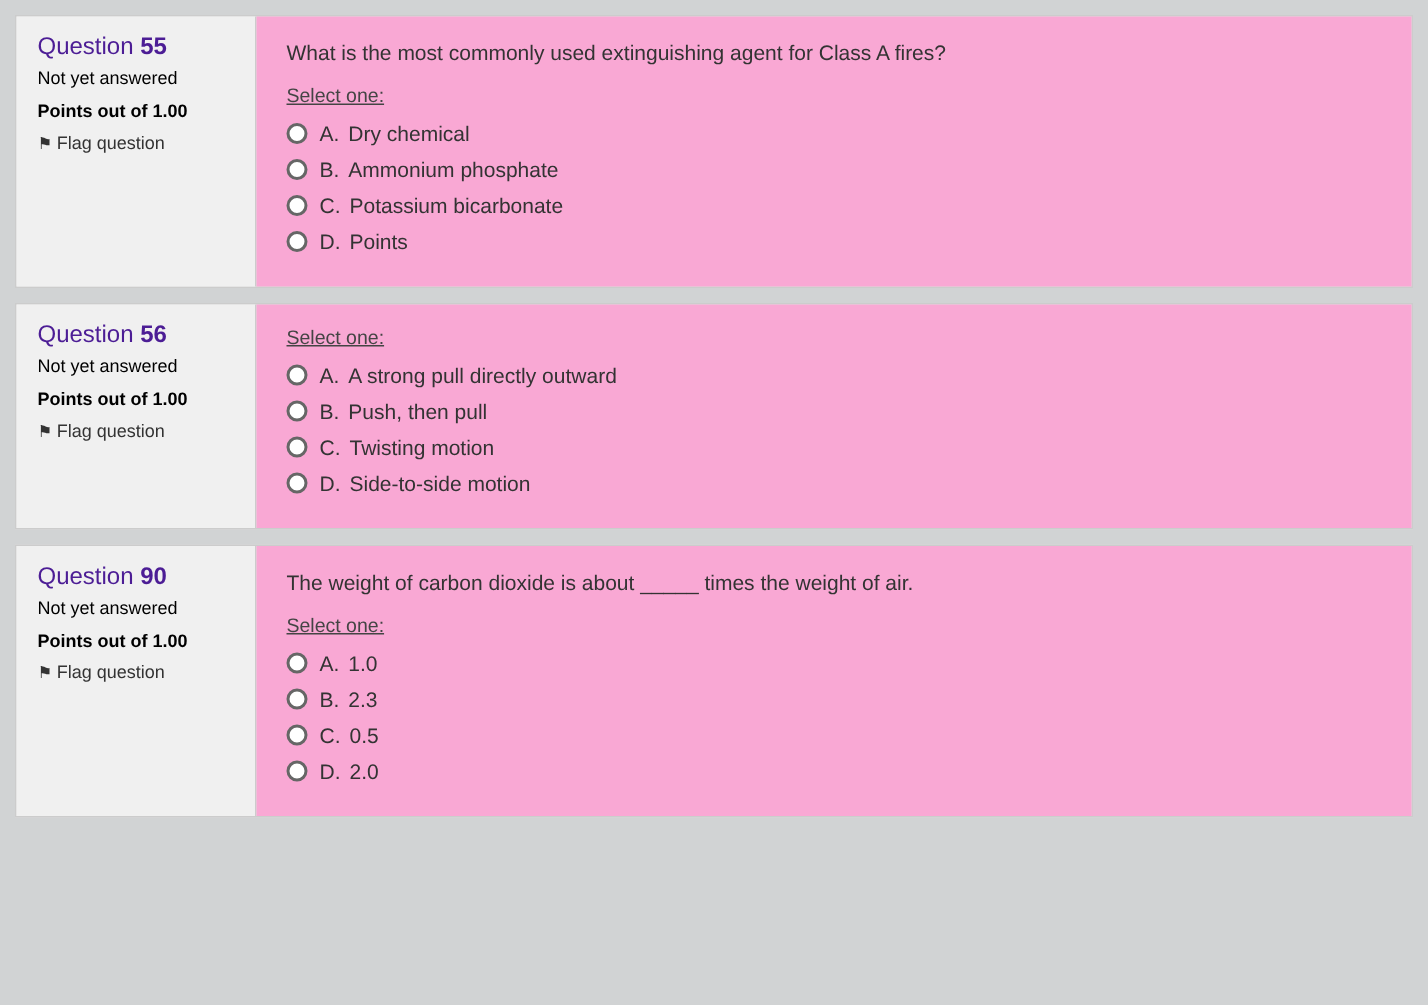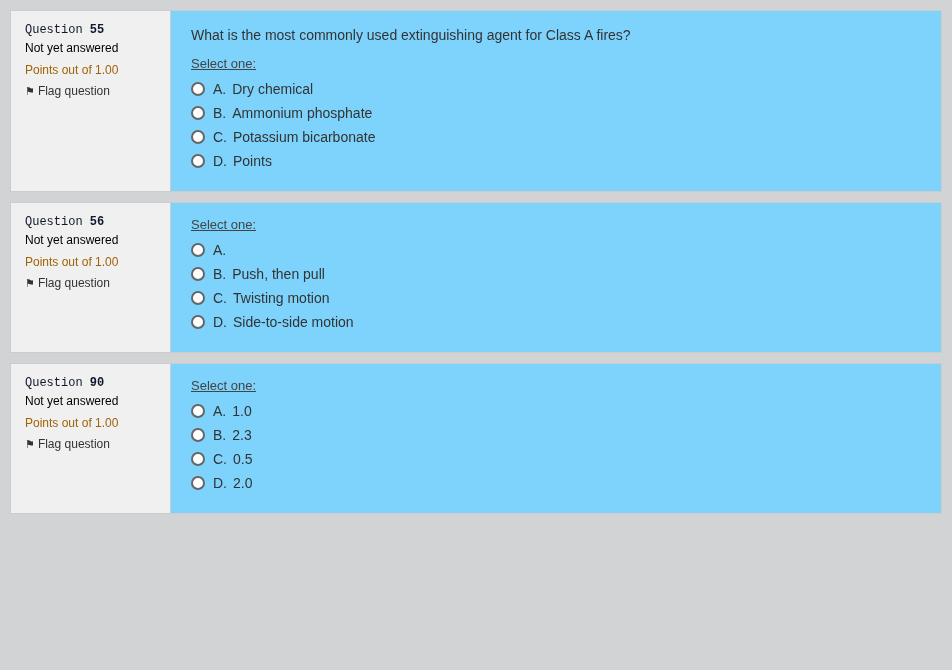--- a/index.html
+++ b/index.html
@@ -17,56 +17,56 @@
       border: 1px solid #ccc;
     }
     .question-sidebar {
       width: 160px;
       min-width: 160px;
       background-color: #f0f0f0;
       border-right: 1px solid #ccc;
       padding: 12px 14px;
     }
     .question-number {
-      font-size: 12px;
+      font-size: 16px;
       font-weight: normal;
-      color: #0f172a;
+      color: #4c1d95;
       margin-bottom: 4px;
-      font-family: Liberation Mono, monospace;
     }
     .question-number span {
       font-weight: bold;
     }
     .status-text {
       font-size: 12px;
       color: #000000;
       margin-bottom: 6px;
       line-height: 1.3;
     }
     .points-text {
       font-size: 12px;
-      color: #a16207;
+      color: #000000;
       margin-bottom: 6px;
       line-height: 1.3;
+      font-weight: bold;
     }
     .flag-link {
       font-size: 12px;
       color: #333;
       cursor: pointer;
       display: flex;
       align-items: center;
       gap: 3px;
     }
     .flag-icon {
       font-size: 11px;
     }
     .question-content {
       flex: 1;
       padding: 14px 20px;
-      background-color: #7dd3fc;
+      background-color: #f9a8d4;
     }
     .question-text {
       font-size: 14px;
       color: #333;
       margin-bottom: 10px;
       line-height: 1.5;
     }
     .select-one-label {
       font-size: 13px;
       color: #444;
@@ -152,20 +152,21 @@
           <span class="flag-icon">⚑</span>
           <span>Flag question</span>
         </div>
       </div>
       <div class="question-content">
         <div class="select-one-label">Select one:</div>
         <ul class="options-list">
           <li class="option-item">
             <span class="option-radio"></span>
             <span class="option-letter">A.</span>
+            <span class="option-text">A strong pull directly outward</span>
           </li>
           <li class="option-item">
             <span class="option-radio"></span>
             <span class="option-letter">B.</span>
             <span class="option-text">Push, then pull</span>
           </li>
           <li class="option-item">
             <span class="option-radio"></span>
             <span class="option-letter">C.</span>
             <span class="option-text">Twisting motion</span>
@@ -182,20 +183,21 @@
       <div class="question-sidebar">
         <div class="question-number">Question <span>90</span></div>
         <div class="status-text">Not yet answered</div>
         <div class="points-text">Points out of 1.00</div>
         <div class="flag-link">
           <span class="flag-icon">⚑</span>
           <span>Flag question</span>
         </div>
       </div>
       <div class="question-content">
+        <div class="question-text">The weight of carbon dioxide is about _____ times the weight of air.</div>
         <div class="select-one-label">Select one:</div>
         <ul class="options-list">
           <li class="option-item">
             <span class="option-radio"></span>
             <span class="option-letter">A.</span>
             <span class="option-text">1.0</span>
           </li>
           <li class="option-item">
             <span class="option-radio"></span>
             <span class="option-letter">B.</span>

